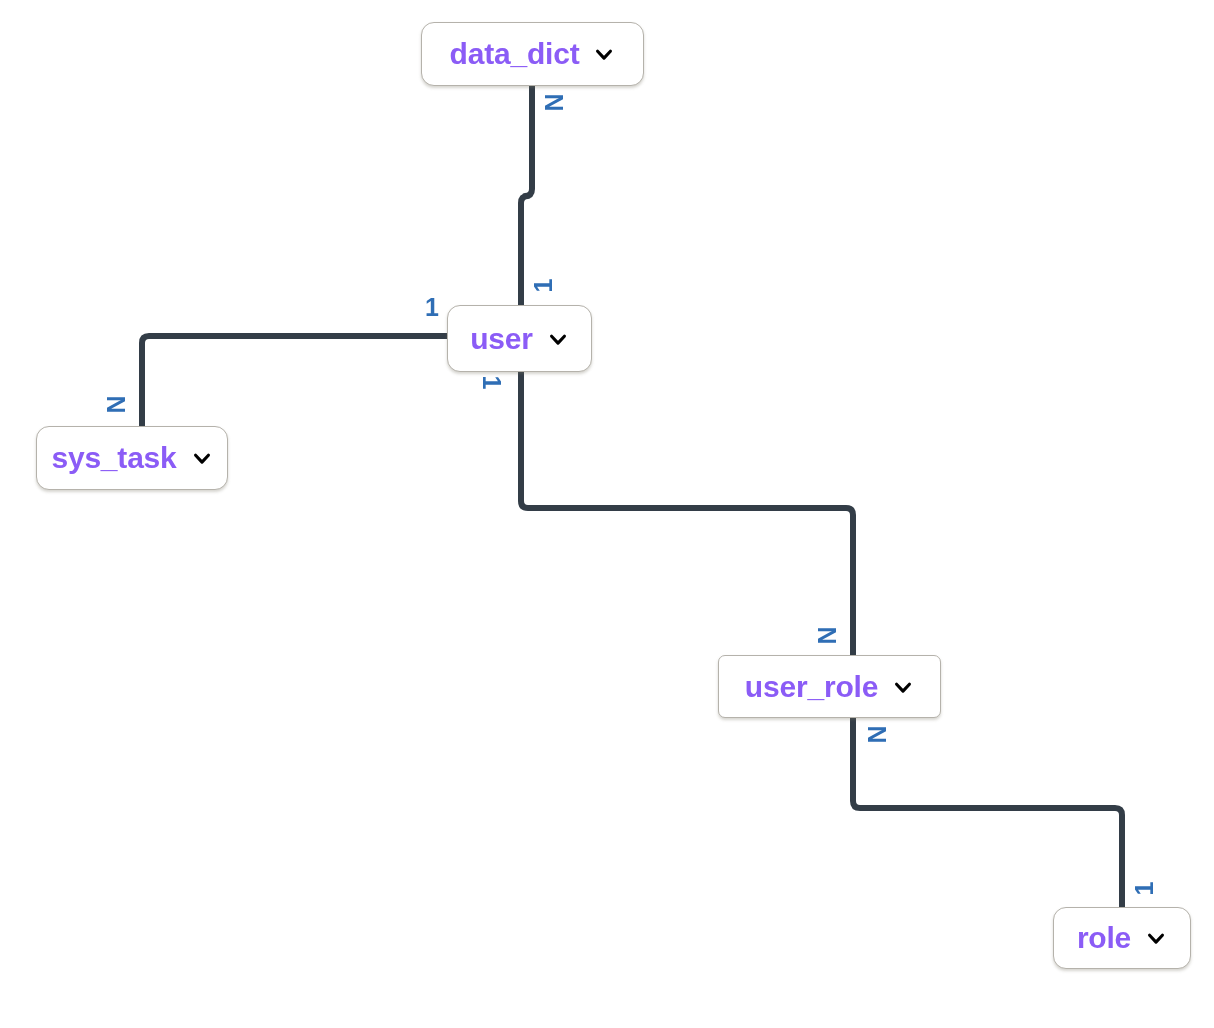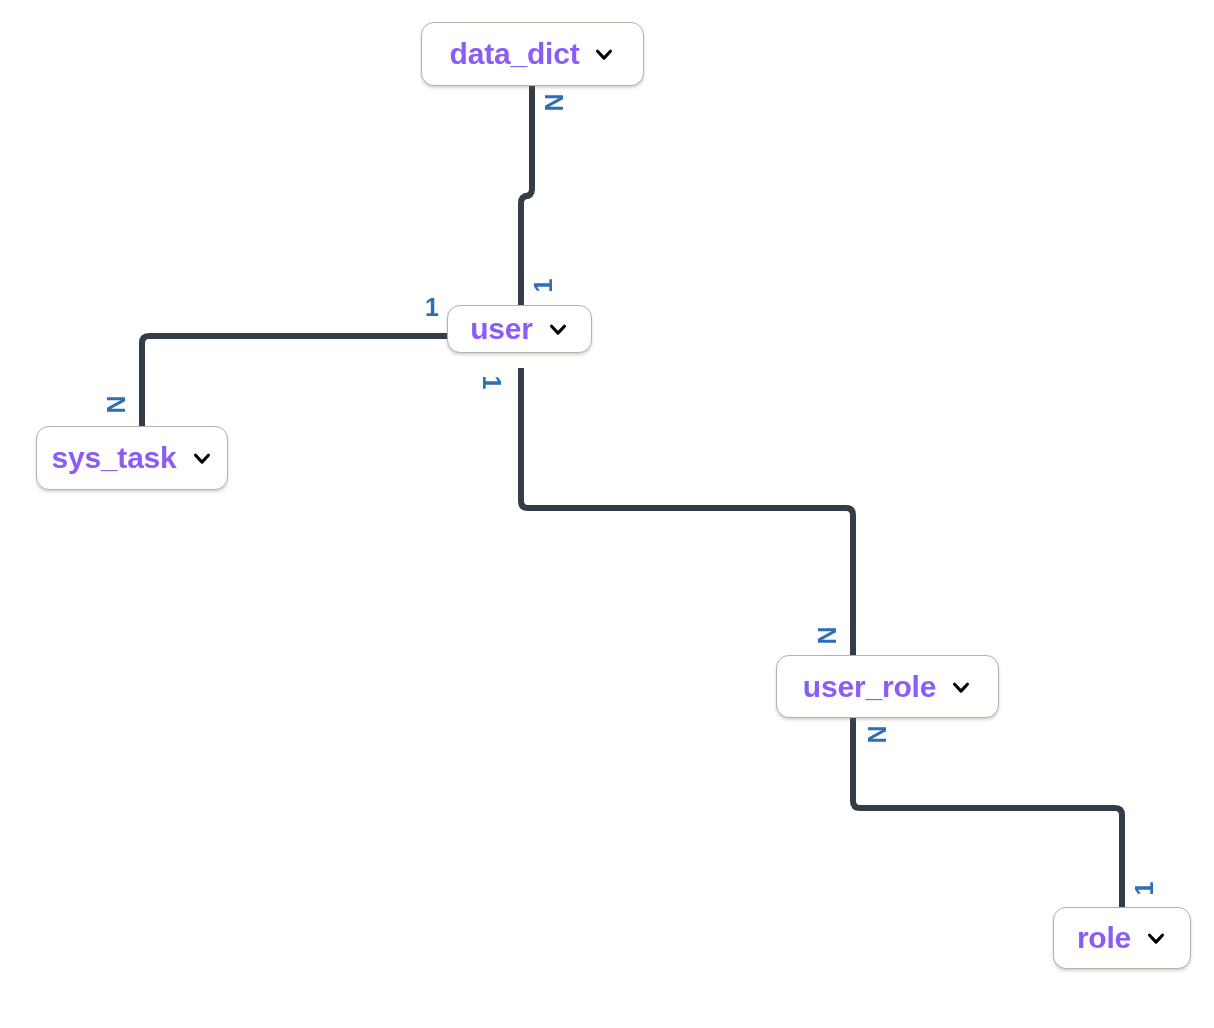--- a/index.html
+++ b/index.html
@@ -80,33 +80,33 @@
       <path d="M 853,718 L 853,801 Q 853,808 860,808 L 1115,808 Q 1122,808 1122,815 L 1122,907" fill="none" stroke="#333d47" stroke-width="6" stroke-linecap="butt" stroke-linejoin="round"></path>
     </svg>
 
   <div id="node-layer">
       <div class="node" style="left: 421px; top: 22px; width: 223px; height: 64px;">
         <span class="node-label">data_dict</span>
         <svg class="chev" viewBox="0 0 24 24">
           <path d="M5 9 L12 16.5 L19 9" fill="none" stroke="#000000" stroke-width="3.4" stroke-linecap="round" stroke-linejoin="round"></path>
         </svg>
       </div>
-      <div class="node" style="left: 447px; top: 305px; width: 145px; height: 48px; text-align: right;">
+      <div class="node" style="left: 447px; top: 305px; width: 145px; height: 67px; text-align: right;">
         <span class="node-label">user</span>
         <svg class="chev" viewBox="0 0 24 24">
           <path d="M5 9 L12 16.5 L19 9" fill="none" stroke="#000000" stroke-width="3.4" stroke-linecap="round" stroke-linejoin="round"></path>
         </svg>
       </div>
       <div class="node" style="left: 36px; top: 426px; width: 192px; height: 64px;">
         <span class="node-label">sys_task</span>
         <svg class="chev" viewBox="0 0 24 24">
           <path d="M5 9 L12 16.5 L19 9" fill="none" stroke="#000000" stroke-width="3.4" stroke-linecap="round" stroke-linejoin="round"></path>
         </svg>
       </div>
-      <div class="node" style="left: 776px; top: 655px; width: 223px; height: 63px;">
+      <div class="node" style="left: 718px; top: 655px; width: 223px; height: 63px; border-radius: 7px;">
         <span class="node-label">user_role</span>
         <svg class="chev" viewBox="0 0 24 24">
           <path d="M5 9 L12 16.5 L19 9" fill="none" stroke="#000000" stroke-width="3.4" stroke-linecap="round" stroke-linejoin="round"></path>
         </svg>
       </div>
       <div class="node" style="left: 1053px; top: 907px; width: 138px; height: 62px;">
         <span class="node-label">role</span>
         <svg class="chev" viewBox="0 0 24 24">
           <path d="M5 9 L12 16.5 L19 9" fill="none" stroke="#000000" stroke-width="3.4" stroke-linecap="round" stroke-linejoin="round"></path>
         </svg>

